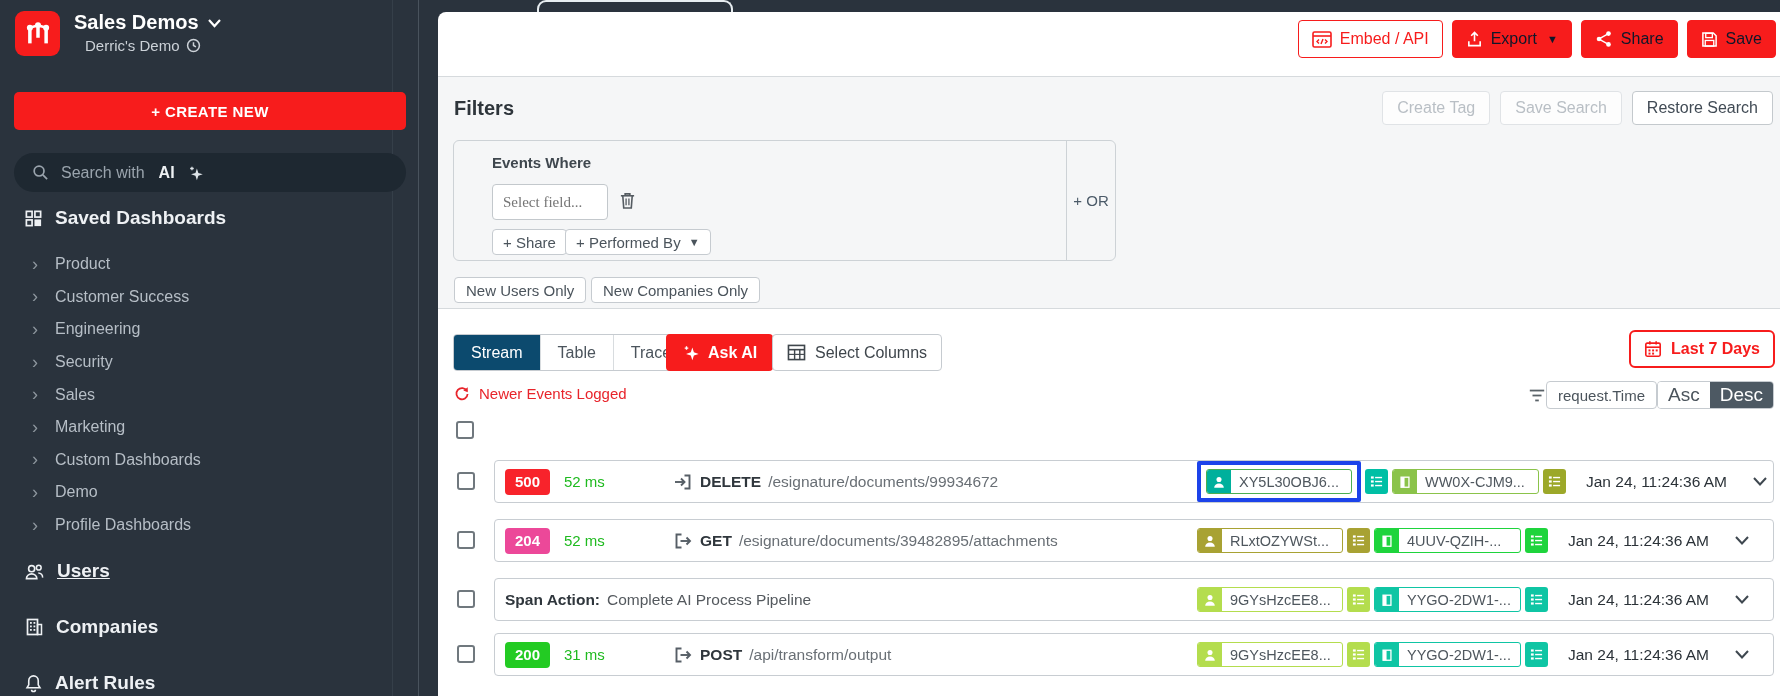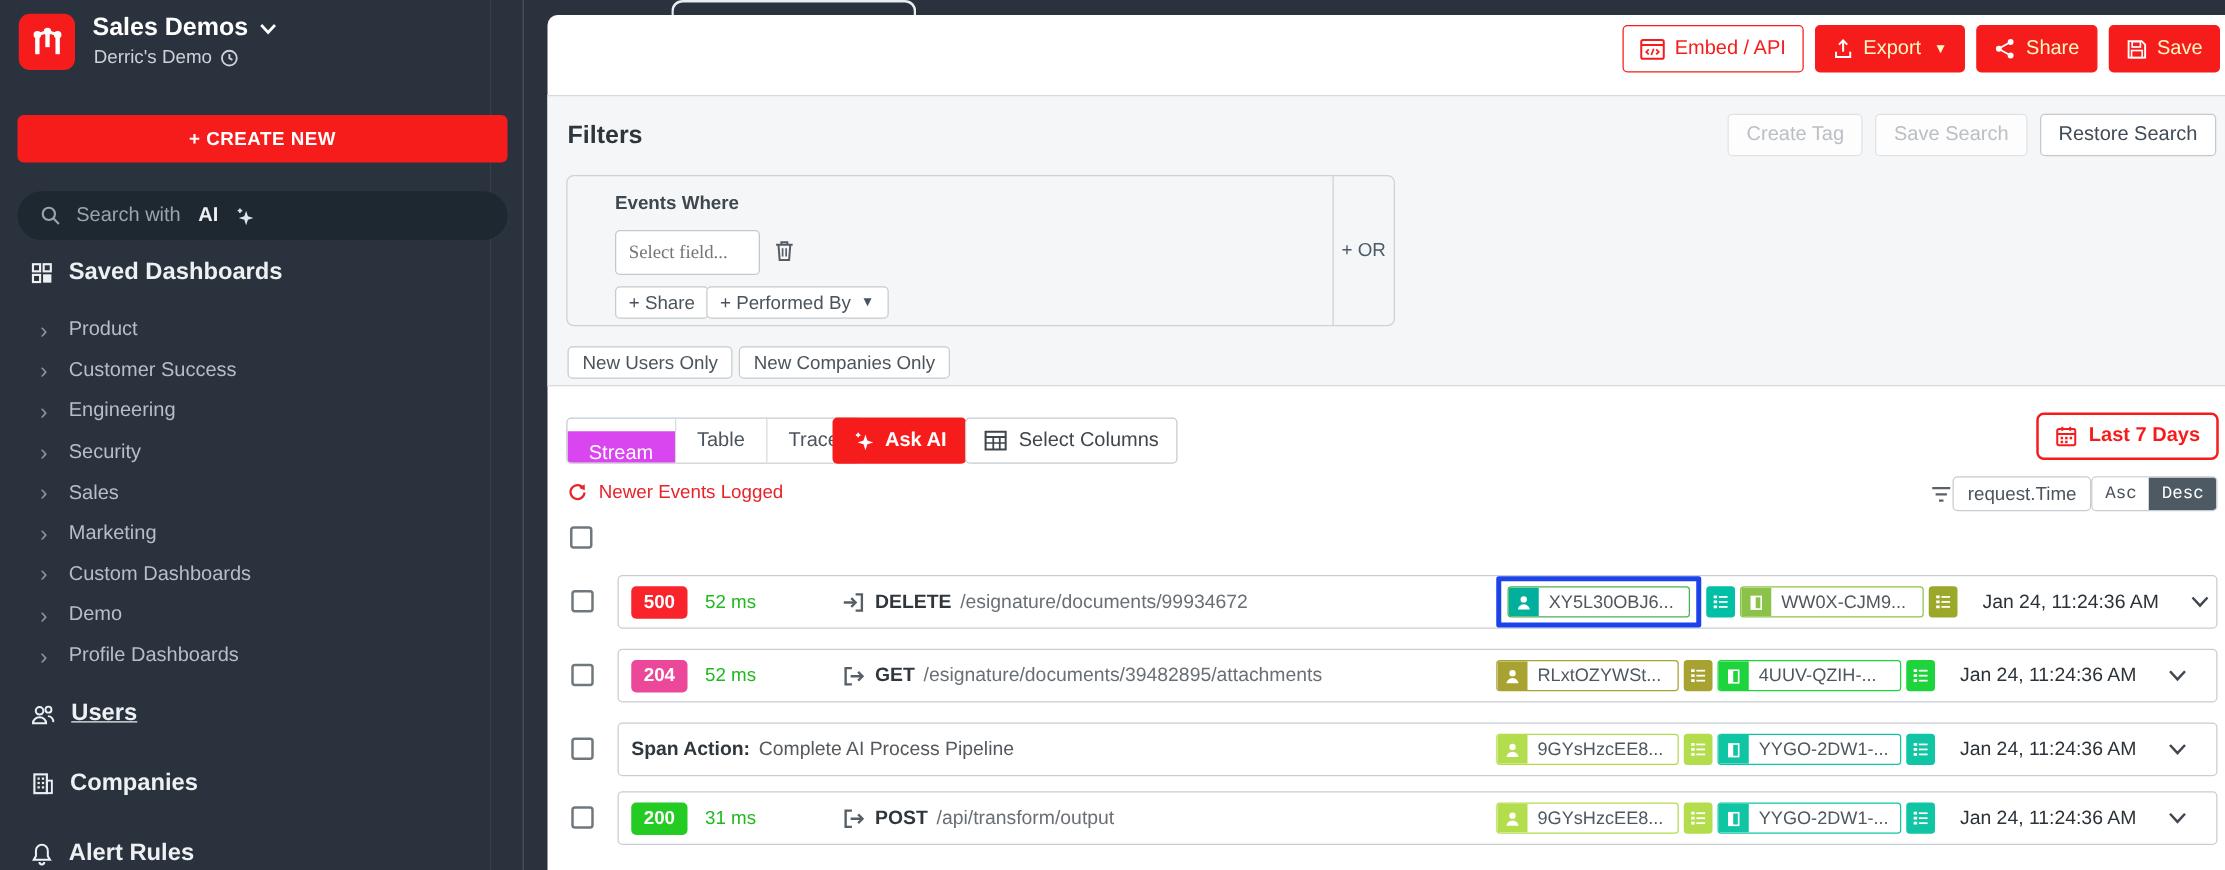--- a/index.html
+++ b/index.html
@@ -5,38 +5,38 @@
   * { margin:0; padding:0; box-sizing:border-box; }
   html,body { width:1780px; height:696px; overflow:hidden; }
   body { position:relative; background:#2a333d; font-family:"Liberation Sans", sans-serif; }
   svg { display:block; }
 
   
   .sidebar { position:absolute; left:0; top:0; width:419px; height:696px; background:#2a333d; border-right:1px solid #49535d; }
   .sb-scroll-line { position:absolute; left:392px; top:0; bottom:0; width:1px; background:#353f49; }
   .logo { position:absolute; left:15px; top:11px; width:45px; height:45px; background:#f71c1c; border-radius:9px; display:flex; align-items:center; justify-content:center; }
   .ws-title { position:absolute; left:74px; top:11px; font-size:20px; font-weight:bold; color:#fff; display:flex; align-items:center; gap:8px; }
-  .ws-sub { position:absolute; left:75px; top:37px; font-size:15px; color:#ccd2d8; display:flex; align-items:flex-end; gap:6px; }
+  .ws-sub { position:absolute; left:85px; top:37px; font-size:15px; color:#ccd2d8; display:flex; align-items:center; gap:6px; }
   .create-btn { position:absolute; left:14px; top:92px; width:392px; height:38px; background:#f71c1c; border:none; color:#fff; font-family:inherit; font-weight:bold; font-size:15px; letter-spacing:.4px; border-radius:5px; display:flex; align-items:center; justify-content:center; cursor:pointer; }
   .search-pill { position:absolute; left:14px; top:153px; width:392px; height:39px; background:#1e2831; border-radius:20px; display:flex; align-items:center; gap:12px; padding:0 18px; color:#9aa4ad; font-size:16px; }
   .search-pill .ai { color:#eef1f3; font-weight:bold; margin-left:2px; }
   .section-head { position:absolute; left:24px; display:flex; align-items:center; gap:12px; color:#eef1f4; font-size:19px; font-weight:bold; }
   .nav-list { position:absolute; left:0; top:248px; width:100%; list-style:none; }
   .nav-list li { height:32.6px; display:flex; align-items:center; padding-left:32px; color:#b6bec6; font-size:16px; cursor:pointer; }
   .nav-list li .chev { width:23px; color:#8d969e; font-size:18px; }
 
   
   .tab-peek { position:absolute; left:537px; top:0; width:196px; height:14px; border:2px solid #e7edf0; border-bottom:none; border-radius:9px 9px 0 0; }
   .card { position:absolute; left:438px; top:12px; width:1342px; height:684px; background:#fff; border-radius:8px 0 0 0; }
 
   
   .hdr-actions { position:absolute; top:8px; right:4px; display:flex; gap:9px; }
   .hbtn { height:38px; display:flex; align-items:center; gap:8px; padding:0 13px; border-radius:4px; font-family:inherit; font-size:16px; cursor:pointer; }
   .hbtn.outline { background:#fff; border:1.5px solid #f71c1c; color:#f71c1c; }
-  .hbtn.solid { background:#f71c1c; border:1px solid #f71c1c; color:#fef9c3; }
+  .hbtn.solid { background:#f71c1c; border:1px solid #f71c1c; color:#0f172a; }
   .caret { font-size:11px; margin-left:2px; }
 
   
   .filters-panel { position:absolute; top:64px; left:0; width:100%; height:233px; background:#f5f6f7; border-top:1px solid #d6dadd; border-bottom:1px solid #d6dadd; }
   .filters-title { position:absolute; left:16px; top:20px; font-size:20px; font-weight:bold; color:#2e353b; }
   .filter-actions { position:absolute; right:7px; top:14px; display:flex; gap:10px; }
   .fbtn { height:34px; padding:0 14px; border-radius:4px; font-family:inherit; font-size:16px; background:#fdfdfd; }
   .fbtn.disabled { color:#b9bfc5; border:1px solid #e0e3e6; }
   .fbtn.enabled { color:#414b55; border:1px solid #c4c9cd; background:#fff; cursor:pointer; }
   .where-box { position:absolute; left:15px; top:63px; width:663px; height:121px; border:1px solid #cdd2d6; border-radius:6px; }
@@ -44,30 +44,30 @@
   .ew-label { position:absolute; left:38px; top:13px; font-size:15px; font-weight:bold; color:#3f474e; }
   .ew-input { position:absolute; left:38px; top:43px; width:116px; height:36px; border:1px solid #c3c8cc; border-radius:4px; background:#fff; font-family:Liberation Serif, serif; font-size:15px; color:#9aa1a7; padding:0 10px; }
   .trash { position:absolute; left:165px; top:50px; cursor:pointer; }
   .wbtn { position:absolute; top:88px; height:26px; background:#fff; border:1px solid #c6cbd0; border-radius:4px; font-family:inherit; font-size:15px; color:#4b545c; padding:0 10px; cursor:pointer; display:flex; align-items:center; gap:6px; }
   .quick-btn { position:absolute; top:200px; height:26px; background:#fff; border:1px solid #c6cbd0; border-radius:4px; font-family:inherit; font-size:15px; color:#4b545c; padding:0 11px; cursor:pointer; }
 
   
   .tab-group { position:absolute; left:15px; top:322px; height:37px; display:flex; border:1px solid #c6cbd0; border-radius:4px; overflow:hidden; }
   .tab { height:100%; display:flex; align-items:center; padding:0 17px; font-size:16px; color:#4b545c; background:#fff; cursor:pointer; border-left:1px solid #d8dcdf; }
   .tab:first-child { border-left:none; }
-  .tab.active { background:#d946ef; color:#fff;margin-top:10px; }
+  .tab.active { background:#0c4a6e; color:#fff; }
   .ask-ai { position:absolute; left:228px; top:322px; height:37px; display:flex; align-items:center; gap:8px; background:#f71c1c; color:#fff; border:none; border-radius:4px; font-family:inherit; font-size:16px; font-weight:bold; padding:0 16px; cursor:pointer; }
   .sel-cols { position:absolute; left:334px; top:322px; height:37px; display:flex; align-items:center; gap:9px; background:#fff; color:#3f464c; border:1px solid #c6cbd0; border-radius:4px; font-family:inherit; font-size:16px; padding:0 14px; cursor:pointer; }
   .last7 { position:absolute; right:5px; top:318px; height:38px; display:flex; align-items:center; gap:9px; background:#fff; border:2px solid #f71c1c; border-radius:6px; color:#f71c1c; font-size:16px; font-weight:bold; padding:0 13px; cursor:pointer; font-family:inherit; }
 
   .refresh-line { position:absolute; left:16px; top:373px; display:flex; align-items:center; gap:9px; color:#e8242b; font-size:15px; cursor:pointer; }
   .sort-controls { position:absolute; right:6px; top:369px; display:flex; align-items:center; }
   .sort-field { height:28px; background:#fff; border:1px solid #c6cbd0; border-radius:4px; color:#4b545c; font-size:15px; font-weight:500; padding:0 11px; display:flex; align-items:center; cursor:pointer; }
   .sort-toggle { height:28px; display:flex; border:1px solid #c6cbd0; border-radius:4px; overflow:hidden; }
-  .sort-opt { padding:0 10px; display:flex; align-items:center; font-size:14px; color:#4b545c; background:#fff; cursor:pointer;font-family:Liberation Mono, monospace; }
+  .sort-opt { padding:0 10px; display:flex; align-items:center; font-size:19px; color:#4b545c; background:#fff; cursor:pointer; }
   .sort-opt.active { background:#4d5963; color:#fff; }
 
   .checkbox { width:18px; height:18px; border:2px solid #70787e; border-radius:3px; background:#fff; cursor:pointer; }
   .select-all { position:absolute; left:18px; top:409px; }
 
   
   .row { position:absolute; left:56px; width:1280px; height:43px; border:1px solid #c8cdd2; border-radius:4px; background:#fff; display:flex; align-items:center; padding-left:10px; }
   .row .checkbox { position:absolute; left:-38px; top:11px; }
   .badge { min-width:45px; height:26px; border-radius:4px; color:#fff; font-size:15px; font-weight:bold; display:flex; align-items:center; justify-content:center; padding:0 7px; }
   .latency { margin-left:14px; width:52px; font-size:15px; }

